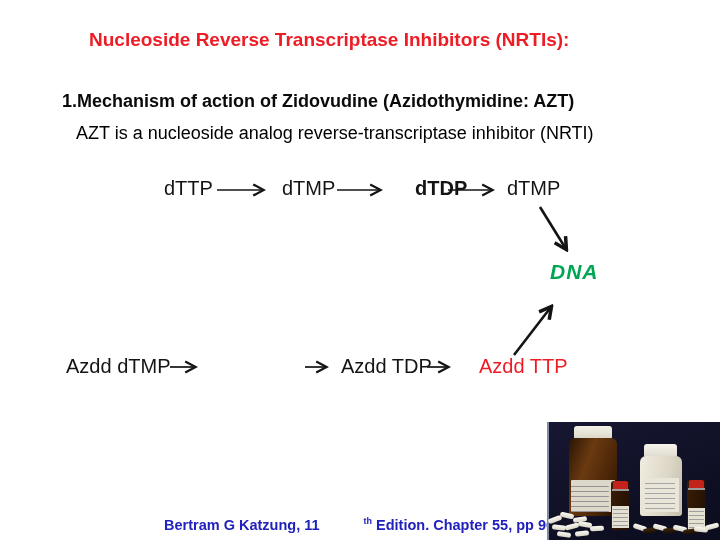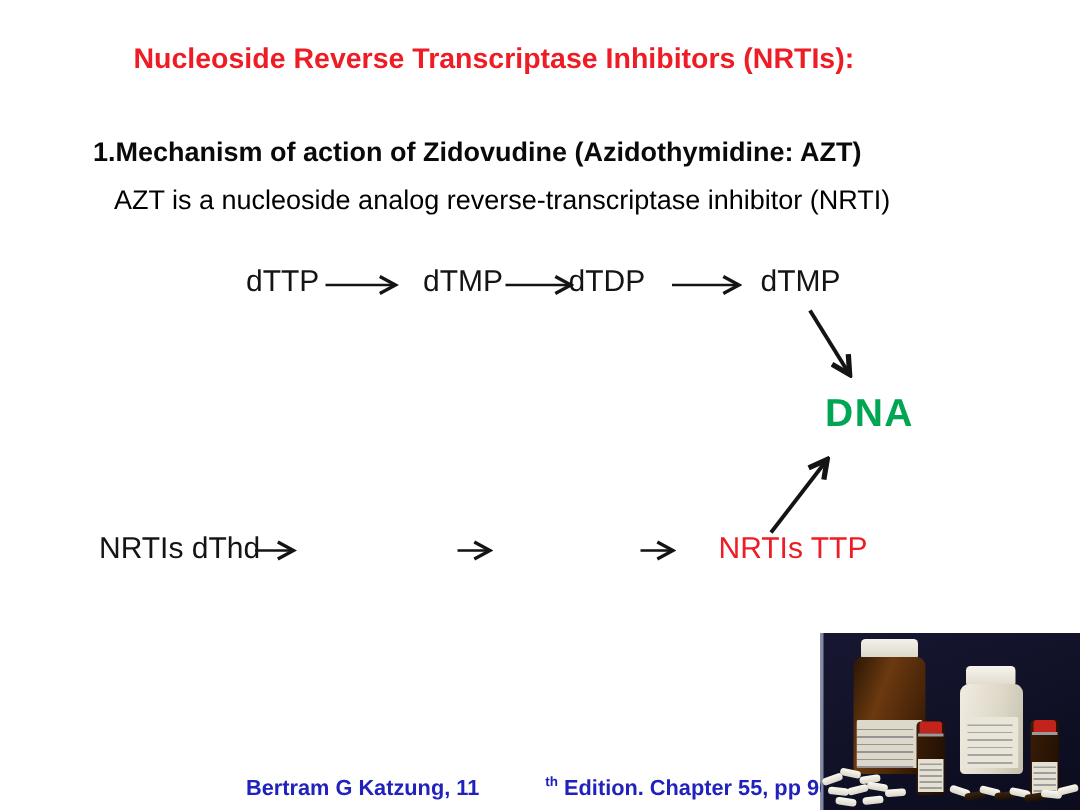--- a/index.html
+++ b/index.html
@@ -7,21 +7,21 @@
     position:relative;width:720px;height:540px;background:#ffffff;
     font-family:"Liberation Sans",sans-serif;overflow:hidden;color:#111;
   }
   .abs{position:absolute;white-space:nowrap;}
   .title{font-size:19px;font-weight:bold;color:#ee1c25;}
   .heading{font-size:18px;font-weight:bold;color:#0a0a0a;}
   .subheading{font-size:18px;color:#000000;}
   .node{font-size:20px;color:#141414;}
   .node-red{font-size:20px;color:#ee1c25;}
   .active-note{font-size:19px;color:#ee1c25;}
-  .dna{font-size:26px;font-weight:bold;color:#00a651;letter-spacing:1px;}
+  .dna{font-size:21px;font-weight:bold;font-style:italic;color:#00a651;letter-spacing:1px;}
   .citation{font-size:14.5px;font-weight:bold;color:#2121bd;}
   .citation sup{font-size:9px;margin-left:44px;}
   svg.arrows{position:absolute;left:0;top:0;pointer-events:none;}
   
   .photo{
     position:absolute;left:547px;top:422px;width:173px;height:118px;
     background:linear-gradient(160deg,#171732 0%,#101026 55%,#0c0c1e 100%);
     overflow:hidden;
   }
   .photo .edge{position:absolute;left:0;top:0;width:2px;height:100%;background:#aebdd8;opacity:.7;}
@@ -66,27 +66,28 @@
 <div class="slide">
 
   <div class="abs title" style="left:89px;top:29px;">Nucleoside Reverse Transcriptase Inhibitors (NRTIs):</div>
 
   <div class="abs heading" style="left:62px;top:91px;">1.Mechanism of action of Zidovudine (Azidothymidine: AZT)</div>
 
   <div class="abs subheading" style="left:76px;top:123px;">AZT is a nucleoside analog reverse-transcriptase inhibitor (NRTI)</div>
 
   <div class="abs node" style="left:164px;top:177px;">dTTP</div>
   <div class="abs node" style="left:282px;top:177px;">dTMP</div>
-  <div class="abs node" style="left:379px;top:177px;">dTDP</div>
+  <div class="abs node" style="left:415px;top:177px;font-weight:bold;">dTDP</div>
   <div class="abs node" style="left:507px;top:177px;">dTMP</div>
 
   <div class="abs dna" style="left:550px;top:260px;">DNA</div>
 
-  <div class="abs node" style="left:66px;top:355px;">NRTIs dThd</div>
-  <div class="abs node-red" style="left:479px;top:355px;">NRTIs TTP</div>
+  <div class="abs node" style="left:66px;top:355px;">Azdd dTMP</div>
+  <div class="abs node" style="left:341px;top:355px;">Azdd TDP</div>
+  <div class="abs node-red" style="left:479px;top:355px;">Azdd TTP</div>
 
   <svg class="arrows" width="720" height="540" viewBox="0 0 720 540">
     <defs>
       <marker id="ah" markerUnits="userSpaceOnUse" markerWidth="14" markerHeight="14" viewBox="0 0 10 10" refX="8" refY="5" orient="auto">
         <path d="M1,1 L8.5,5 L1,9" fill="none" stroke="#141414" stroke-width="1.6"></path>
       </marker>
       <marker id="ahb" markerUnits="userSpaceOnUse" markerWidth="16" markerHeight="16" viewBox="0 0 10 10" refX="8" refY="5" orient="auto">
         <path d="M1,1 L8.5,5 L1,9" fill="none" stroke="#141414" stroke-width="2.2"></path>
       </marker>
     </defs>

